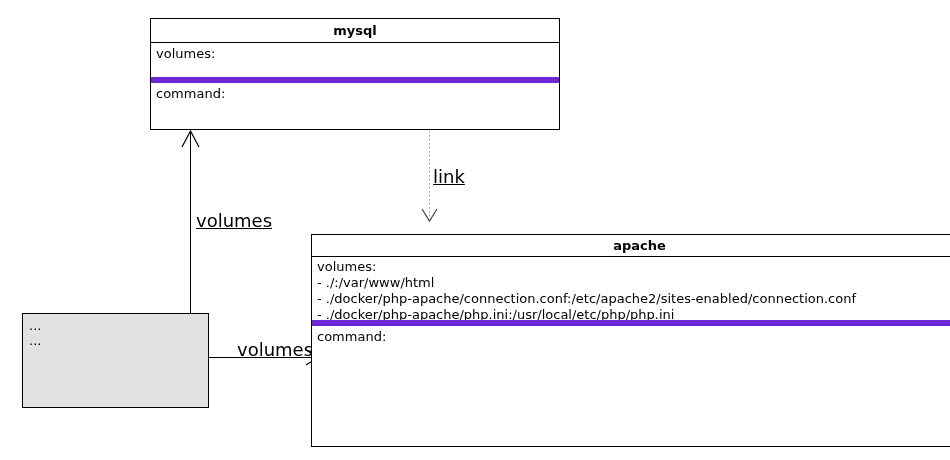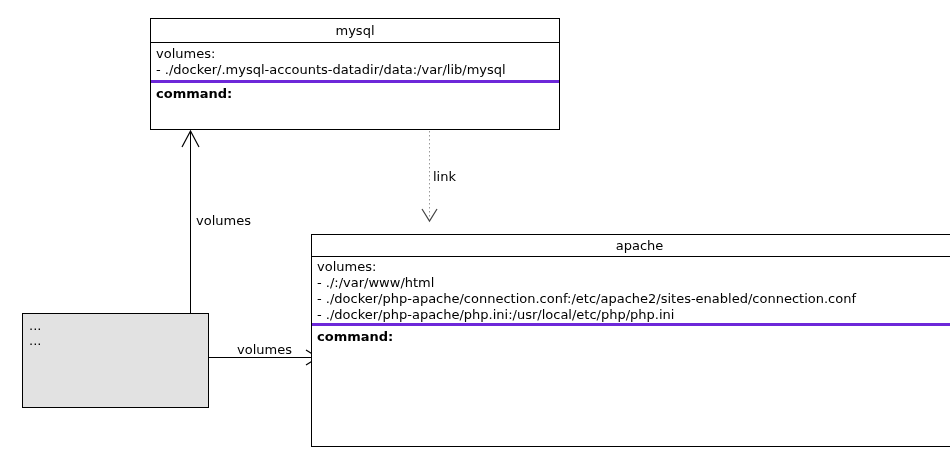--- a/index.html
+++ b/index.html
@@ -17,57 +17,58 @@
 
   .node {
     position: absolute;
     background: #ffffff;
     border: 1px solid #000;
     font-size: 13px;
     display: flex;
     flex-direction: column;
   }
   .node-title {
-    font-weight: normal;
+    font-weight: bold;
     display: flex; align-items: center; justify-content: center;
     border-bottom: 1px solid #000;
     flex: 0 0 auto;
   }
   .node-section {
-    border-bottom: 3px solid #6d28d9;
+    border-bottom: 6px solid #6d28d9;
     padding: 3px 5px 2px 5px;
     line-height: 16px;
     white-space: nowrap;
     overflow: hidden;
     flex: 0 0 auto;
   }
-  .node-section.last { border-bottom: none; flex: 1 1 auto; font-weight: bold; }
+  .node-section.last { border-bottom: none; flex: 1 1 auto; }
 
   
   .node.mysql { left: 150px; top: 18px; width: 410px; height: 112px; }
   .node.mysql .node-title { height: 24px; }
   .node.mysql .sec-volumes { height: 40px; }
 
   
   .node.apache { left: 311px; top: 222px; width: 657px; height: 213px; margin-top: 12px; }
   .node.apache .node-title { height: 22px; }
   .node.apache .sec-volumes { height: 69px; padding-top: 2px; }
   .node.apache .sec-ports   { height: 37px; }
   .node.apache .sec-links   { height: 37px; }
 
   
   .node.host { left: 22px; top: 313px; width: 187px; height: 95px; background: #e2e2e2; }
   .node.host .node-title { height: 21px; font-weight: normal; }
   .node.host .host-body { padding: 4px 6px; line-height: 15px; white-space: nowrap; overflow: hidden; flex: 1 1 auto; }
 
   .edge-label {
     position: absolute;
-    font-size: 13px;
+    font-size: 18px;
     line-height: 14px;
     background: transparent;
+    text-decoration: underline;
   }
   .lbl-volumes-mysql  { left: 196px; top: 214px; }
   .lbl-link           { left: 433px; top: 170px; }
   .lbl-volumes-apache { left: 237px; top: 343px; }
 </style>
 </head>
 <body>
 
 <div class="canvas">
 
@@ -90,21 +91,20 @@
   </svg>
 
   <div class="edge-label lbl-volumes-mysql">volumes</div>
   <div class="edge-label lbl-link">link</div>
   <div class="edge-label lbl-volumes-apache">volumes</div>
 
   <div class="node mysql">
     <div class="node-title">mysql</div>
     <div class="node-section sec-volumes">
       <div>volumes:</div>
-      <div>- ./docker/.mysql-accounts-datadir/data:/var/lib/mysql</div>
     </div>
     <div class="node-section last">
       <div>command:</div>
     </div>
   </div>
 
   <div class="node apache">
     <div class="node-title">apache</div>
     <div class="node-section sec-volumes">
       <div>volumes:</div>

